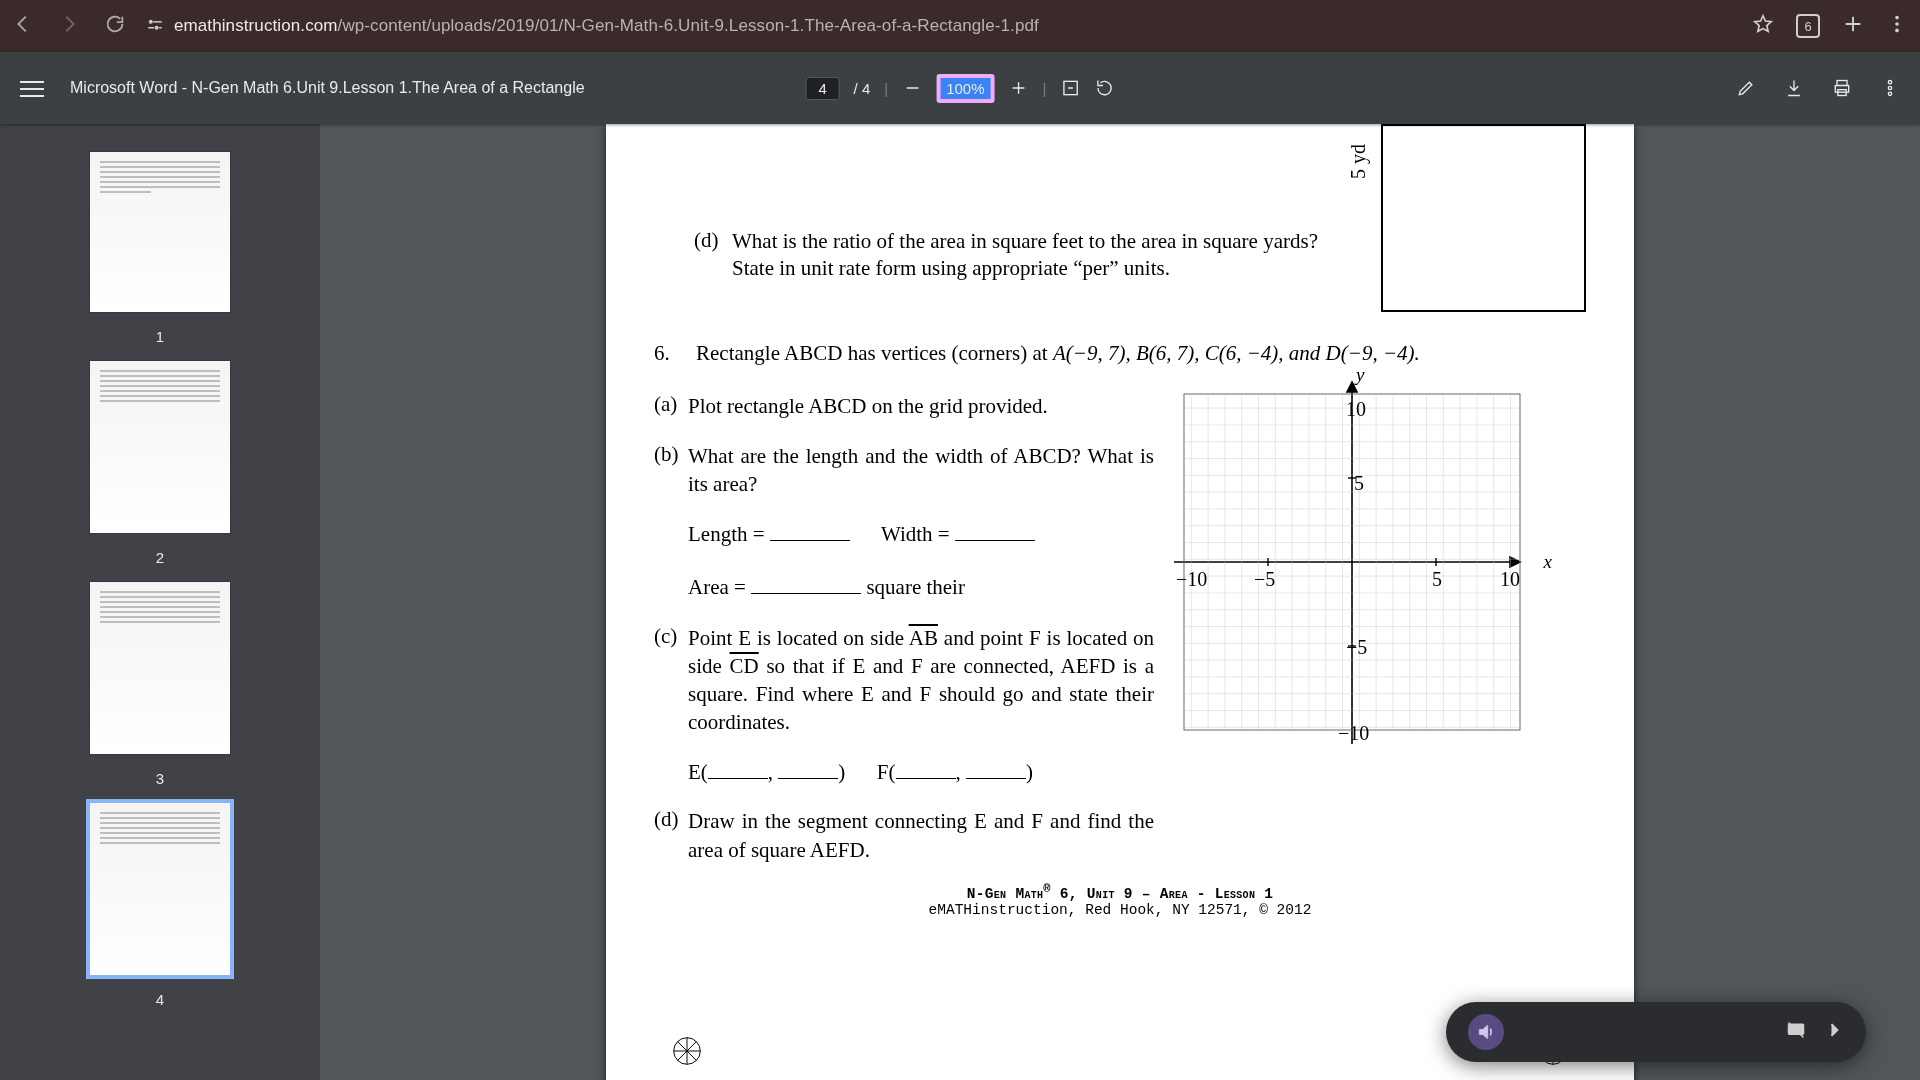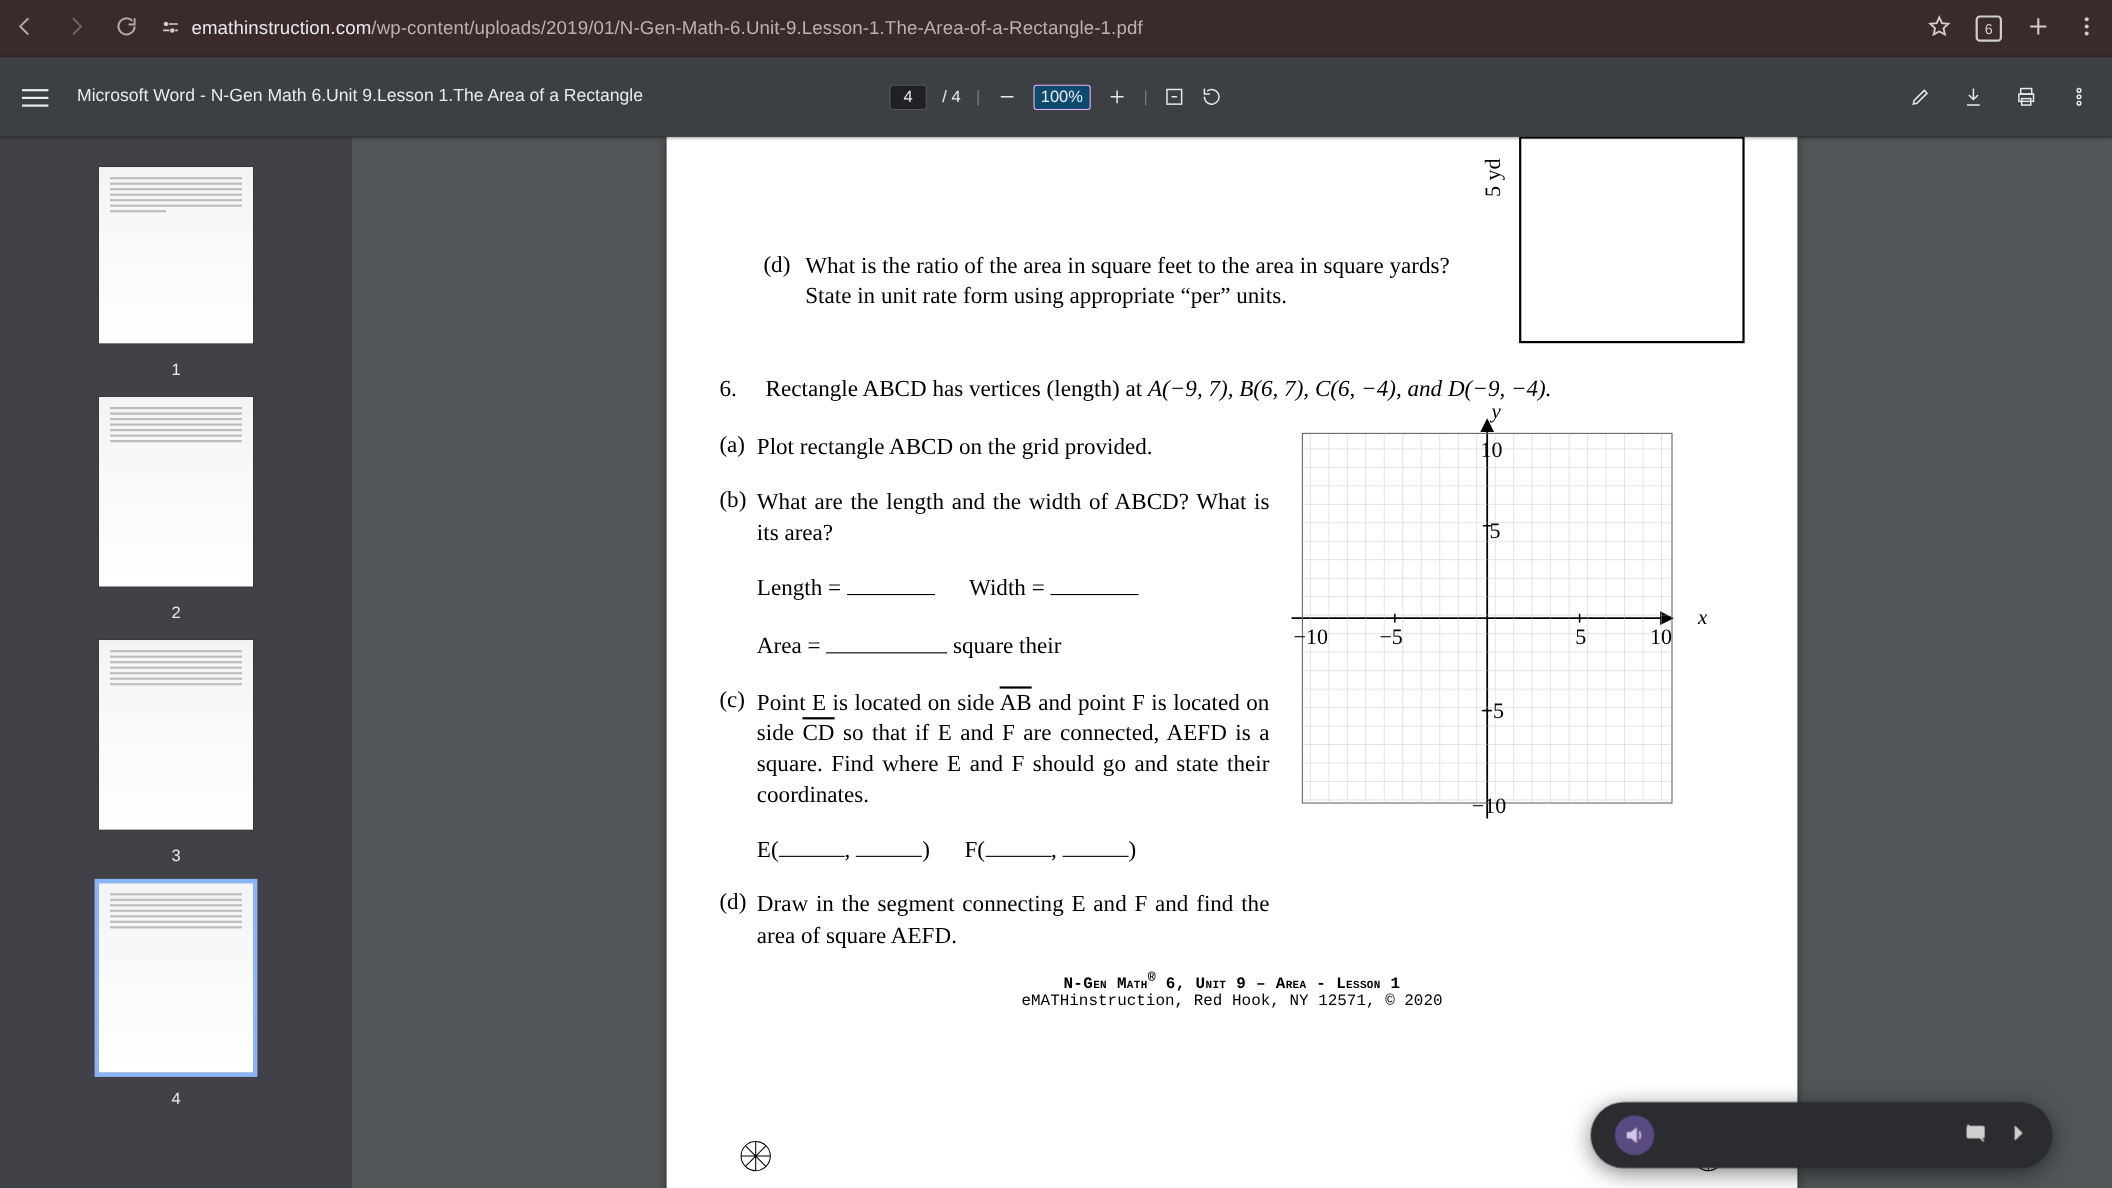--- a/index.html
+++ b/index.html
@@ -14,21 +14,21 @@
   .url-area .path   { color:#b8b3b3; }
   .titlebar-right { display:flex; align-items:center; gap:22px; color:#cfcfcf; }
   .tab-count { width:24px; height:24px; border:2px solid #cfcfcf; border-radius:4px; font-size:13px; display:flex; align-items:center; justify-content:center; }
   
   .pdf-toolbar { height:72px; background:#3c4043; display:flex; align-items:center; padding:0 20px; color:#e8eaed; box-shadow:0 1px 3px rgba(0,0,0,.4); position:relative; z-index:2; }
   .hamburger { width:24px; height:24px; margin-right:26px; cursor:pointer; }
   .hamburger div { height:2px; background:#e8eaed; margin:5px 0; }
   .doc-title { font-size:16px; color:#e8eaed; flex:0 0 auto; }
   .toolbar-center { position:absolute; left:50%; transform:translateX(-50%); display:flex; align-items:center; gap:14px; color:#e8eaed; font-size:15px; }
   .page-box { background:#202124; border:1px solid #565656; padding:2px 8px; border-radius:3px; width:34px; text-align:center; }
-  .zoom-box { background:#0c4a6e; border:1px solid #f0abfc; padding:2px 6px; border-radius:3px; }
+  .zoom-box { background:#3b82f6; border:4px solid #f0abfc; padding:2px 6px; border-radius:3px; }
   .sep { color:#7a7a7a; }
   .tb-icon { width:20px; height:20px; display:inline-flex; align-items:center; justify-content:center; }
   .tb-icon svg { width:20px; height:20px; stroke:#e8eaed; fill:none; stroke-width:1.6; }
   .toolbar-right { margin-left:auto; display:flex; align-items:center; gap:28px; }
   
   .viewer-body { display:flex; height:calc(1080px - 52px - 56px); background:#525659; }
   .thumb-panel { width:320px; background:#404247; overflow-y:auto; padding:28px 0; display:flex; flex-direction:column; align-items:center; gap:16px; }
   .thumb { width:140px; background:#fff; position:relative; box-shadow:0 0 0 1px rgba(0,0,0,.15); }
   .thumb.sel { outline:4px solid #8ab4f8; outline-offset:0; }
   .thumb .tn-content { width:100%; height:100%; background:linear-gradient(#f4f4f4,#fff); }
@@ -243,21 +243,21 @@
 
 
       <div class="q-d" style="margin-left:40px">
         <span class="lab">(d)</span>
         <span class="txt">What is the ratio of the area in square feet to the area in square yards? State in unit rate form using appropriate “per” units.</span>
       </div>
 
       <div class="q6">
         <span class="num">6.</span>
         <span class="txt">
-          <span>Rectangle ABCD has vertices (length) at </span><span style="font-style:italic">A(−9, 7),  B(6, 7),  C(6, −4), and D(−9, −4).</span>
+          <span>Rectangle ABCD has vertices (corners) at </span><span style="font-style:italic">A(−9, 7),  B(6, 7),  C(6, −4), and D(−9, −4).</span>
         </span>
 
         <div class="q6-body">
           <div class="left-col">
             <div class="sub">
                 <span class="sl">(a)</span>
                 <span class="st">Plot rectangle ABCD on the grid provided.</span>
               </div>
             <div class="sub">
                 <span class="sl">(b)</span>
@@ -327,21 +327,21 @@
             <span class="tick" style="left:2px;  top:194px">−10</span>
             <span class="tick" style="left:80px; top:194px">−5</span>
             <span class="tick" style="left:258px;top:194px">5</span>
             <span class="tick" style="left:326px;top:194px">10</span>
           </div>
         </div>
       </div>
 
       <div class="foot">
         <div class="l1"><b>N-Gen Math<sup>®</sup> 6, Unit 9 – Area - Lesson 1</b></div>
-        <div>eMATHinstruction, Red Hook, NY 12571, © 2020</div>
+        <div>eMATHinstruction, Red Hook, NY 12571, © 2012</div>
       </div>
       <span class="logo left">
         <svg viewBox="0 0 40 40">
             <g stroke="#000" fill="none" stroke-width="1">
               <circle cx="20" cy="20" r="14"></circle>
               <path d="M20 6v28M6 20h28M10 10l20 20M30 10L10 30"></path>
             </g>
           </svg>
       </span>
       <span class="logo right">

